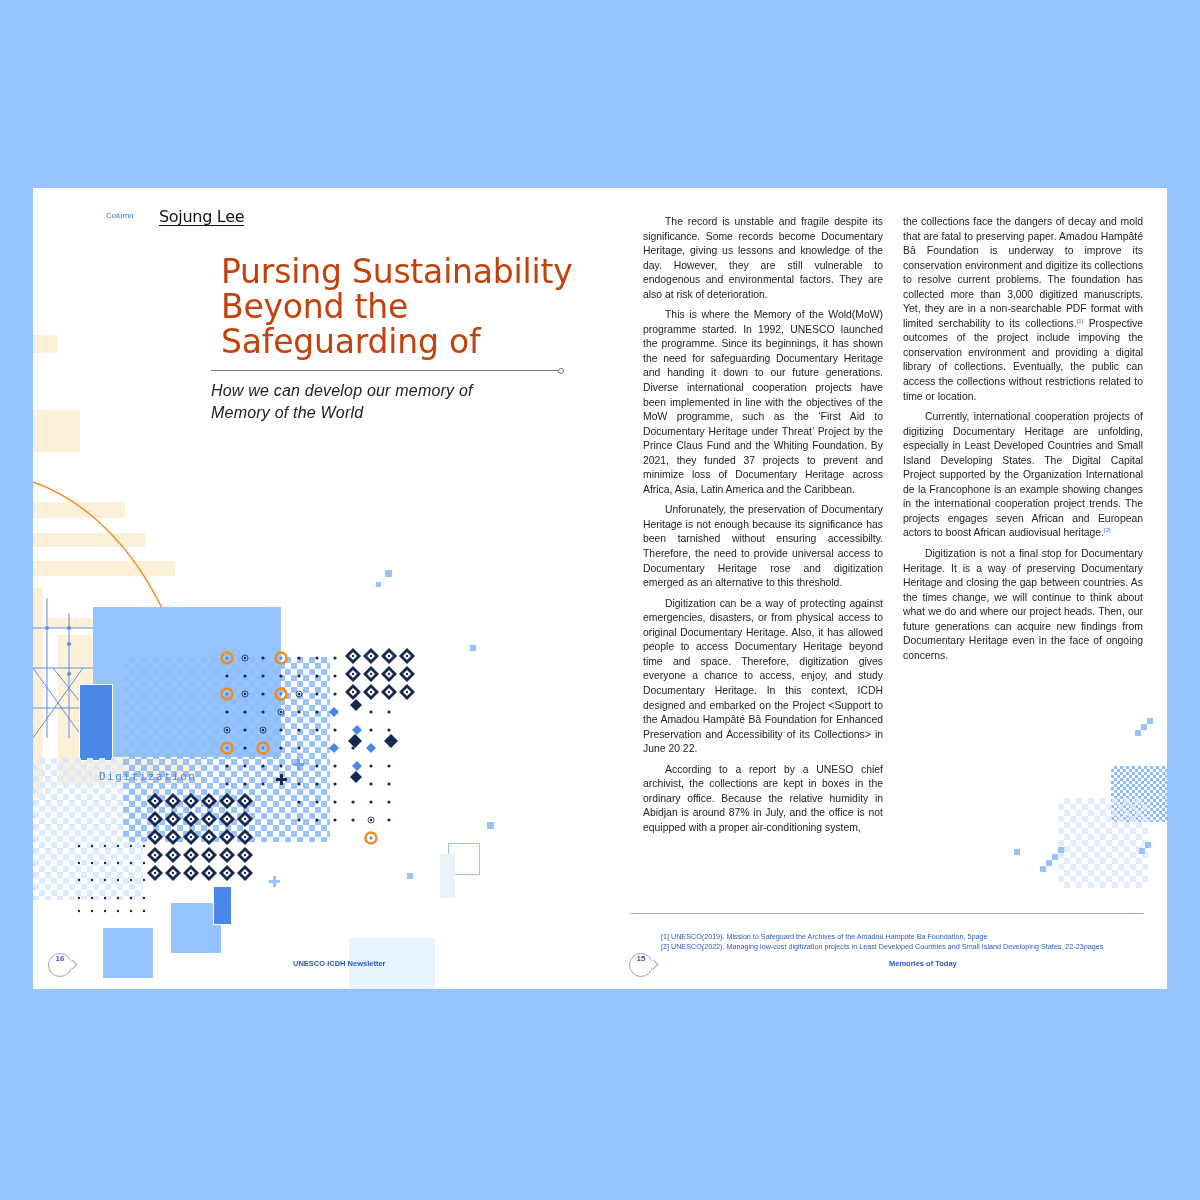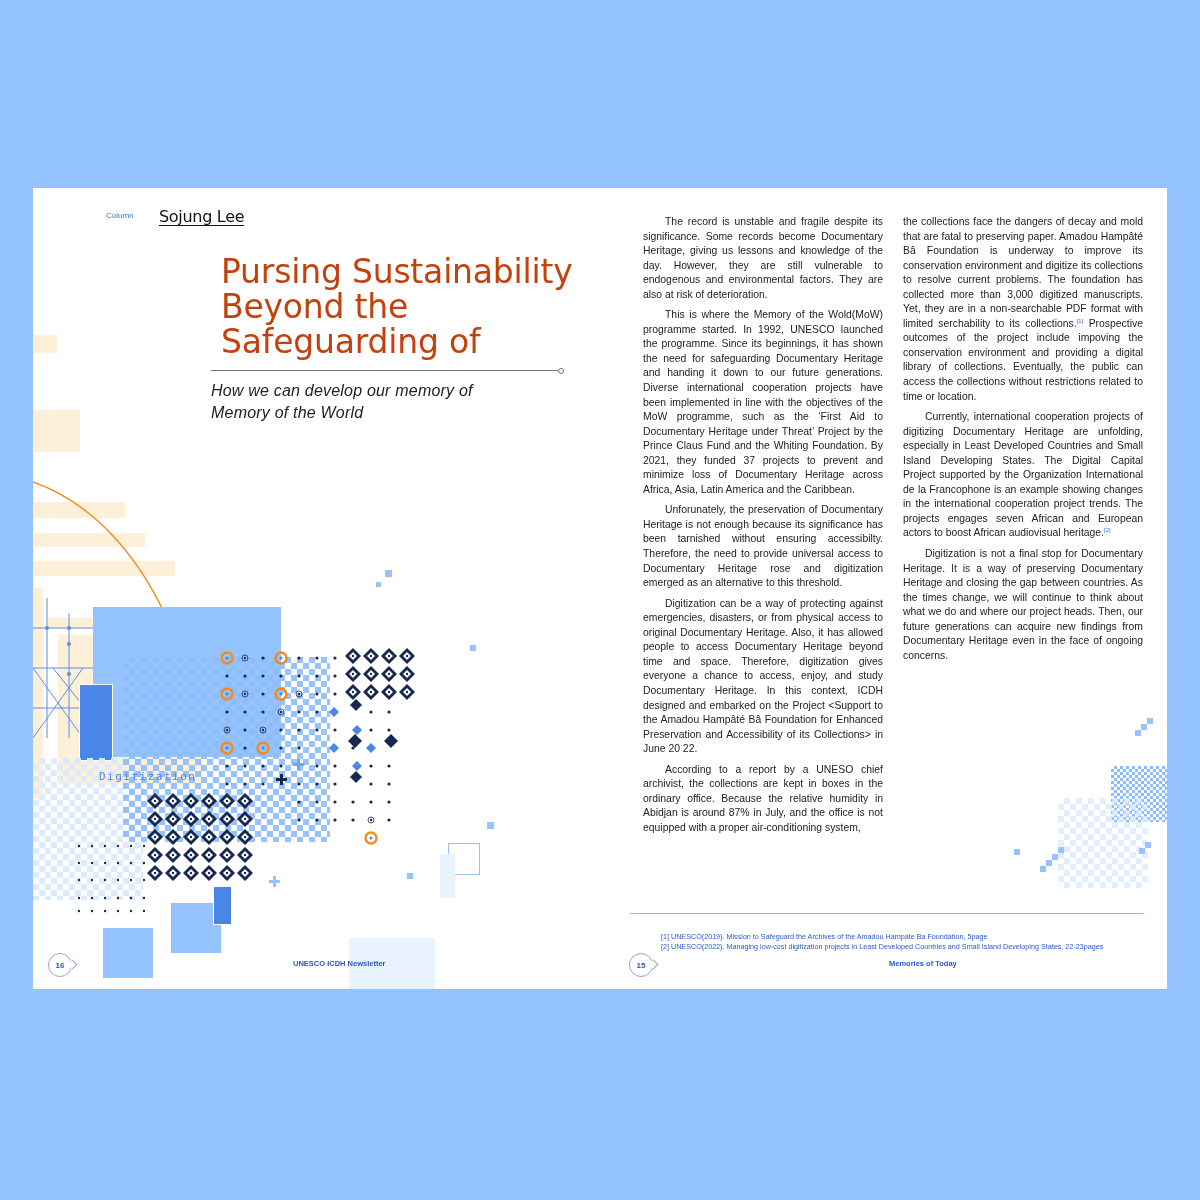--- a/index.html
+++ b/index.html
@@ -12,21 +12,21 @@
   .rule{left:178px;top:182px;width:348px;height:1px;background:#777;}
   .rule-dot{left:525px;top:179.5px;width:4px;height:4px;border:1px solid #777;border-radius:50%;background:#fff;}
   .subtitle{left:178px;top:192px;width:360px;font-size:16px;line-height:22px;color:#222;letter-spacing:0.2px;font-style:italic;}
   .body-col{font-size:10.4px;line-height:14.55px;color:#222;text-align:justify;width:252px;}
   .body-col p{margin:6px;text-indent:22px;}
   .col1{left:604px;top:21px;}
   .col2{left:864px;top:21px;}
   sup{font-size:6px;color:#3d6fd8;vertical-align:top;line-height:8px;}
   .fn-rule{left:597px;top:725px;width:514px;height:1px;background:#9fb6e6;}
   .footnotes{left:628px;top:732px;font-size:7.2px;line-height:10px;color:#2a58c8;margin-top:12px;}
-  .page-num{width:22px;height:22px;border:1px solid #a69ad8;border-radius:50%;font-size:8px;font-weight:bold;color:#2a58c8;display:flex;align-items:center;justify-content:center;}
+  .page-num{width:22px;height:22px;border:1px solid #a69ad8;border-radius:50%;font-size:8px;font-weight:bold;color:#2a58c8;display:flex;align-items:flex-start;justify-content:center;}
   .page-num::after{content:"";position:absolute;right:-5px;top:7px;width:6px;height:6px;border-top:1px solid #a69ad8;border-right:1px solid #a69ad8;transform:rotate(45deg);background:#fff;}
   .pn16{left:15px;top:765px;}
   .pn17{left:596px;top:765px;}
   .running{font-size:7.5px;color:#2a58c8;font-weight:bold;}
   .run-left{left:232px;top:771px;margin-left:28px;}
   .run-right{left:856px;top:771px;}
   .cream{background:#fdf0d9;}
   .checker{background-image:linear-gradient(45deg,#8dbdfb 25%,transparent 25%,transparent 75%,#8dbdfb 75%),linear-gradient(45deg,#8dbdfb 25%,transparent 25%,transparent 75%,#8dbdfb 75%);background-size:12px 12px;background-position:0 0,6px 6px;}
   .checker-light{background-image:linear-gradient(45deg,#dcebff 25%,transparent 25%,transparent 75%,#dcebff 75%),linear-gradient(45deg,#dcebff 25%,transparent 25%,transparent 75%,#dcebff 75%);background-size:12px 12px;background-position:0 0,6px 6px;}
   .checker-small{background-image:linear-gradient(45deg,#8dbdfb 25%,transparent 25%,transparent 75%,#8dbdfb 75%),linear-gradient(45deg,#8dbdfb 25%,transparent 25%,transparent 75%,#8dbdfb 75%);background-size:6px 6px;background-position:0 0,3px 3px;}

